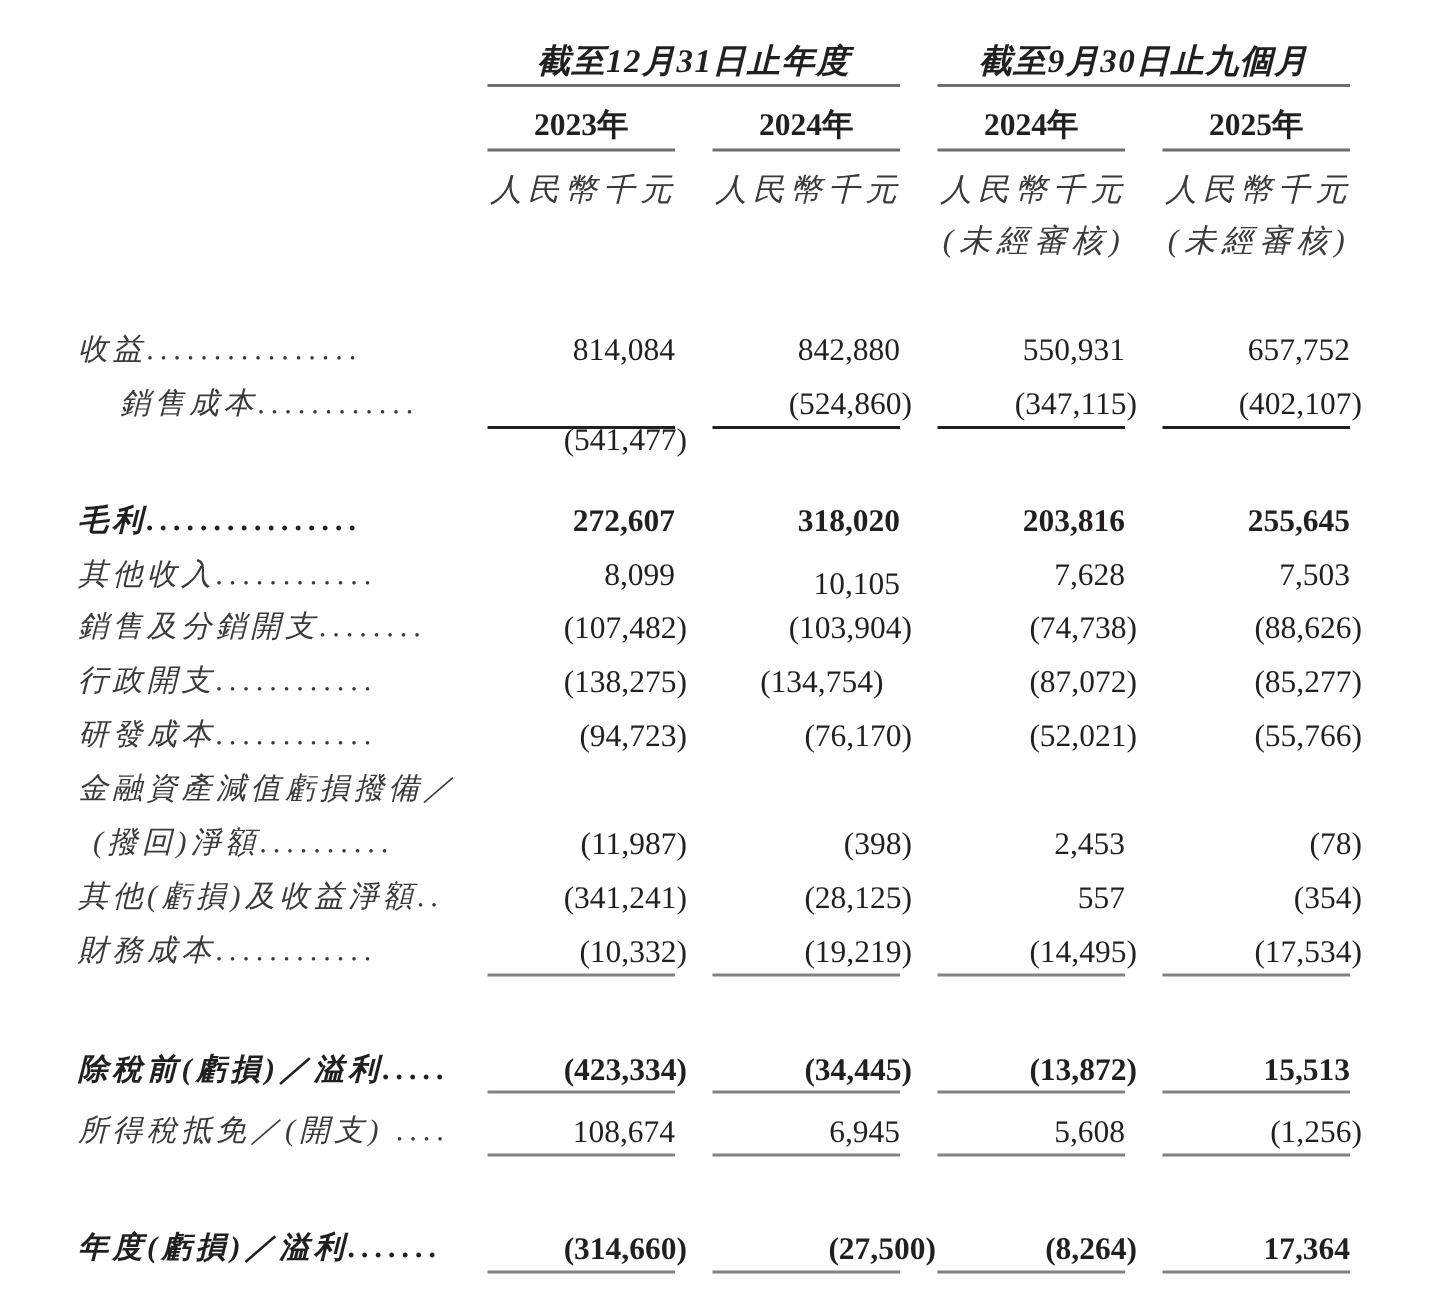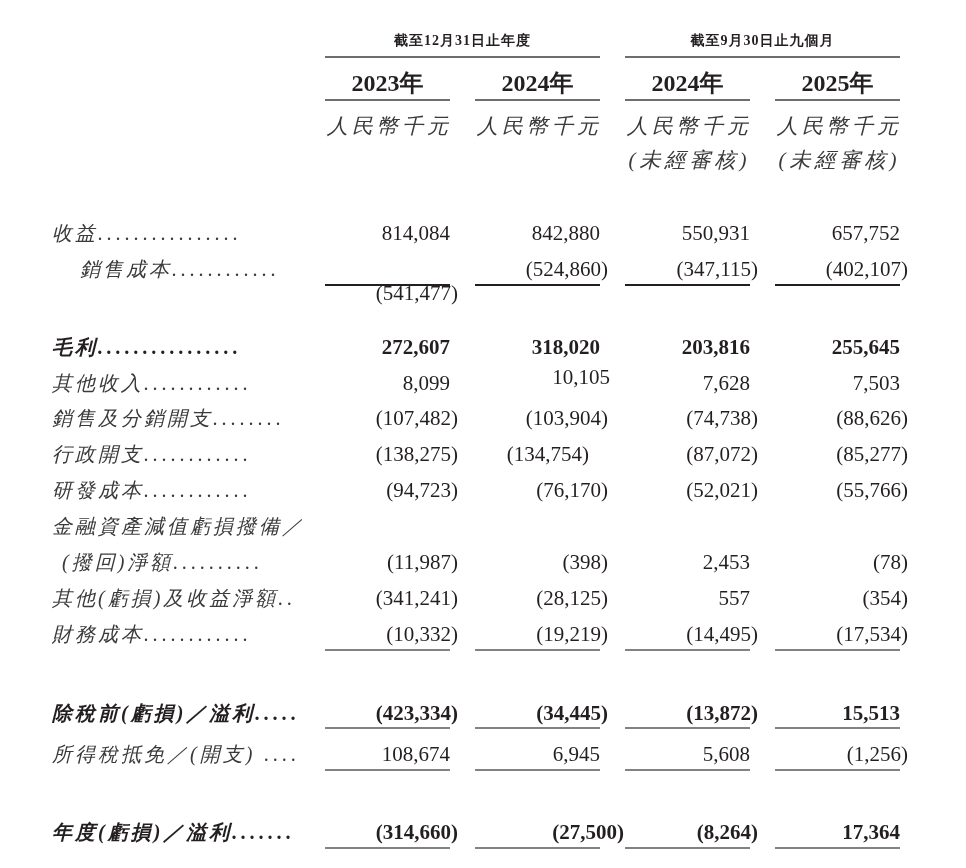--- a/index.html
+++ b/index.html
@@ -2,28 +2,28 @@
 <html><head>
 <meta charset="utf-8">
 <style>
   html, body { margin: 0; padding: 0; background: #ffffff; }
   body {
     width: 966px; height: 868px; position: relative; overflow: hidden;
     font-family: "Liberation Serif", "DejaVu Serif", serif;
     color: #231f20;
   }
   .hdr-group {
-    position: absolute; text-align: center; font-weight: bold; font-size: 14px;
-    letter-spacing: 1px; line-height: 26px;
+    position: absolute; text-align: center; font-weight: bold; font-size: 22px;
+    letter-spacing: 1px; line-height: 26px; font-style: italic;
   }
   .hline { position: absolute; height: 2px; background: #6d6e71; }
   .uline { position: absolute; height: 1.5px; background: #231f20; }
   .uline.grey { background: #808285; height: 2px; }
   .year {
-    position: absolute; text-align: center; font-weight: bold; font-size: 24px; line-height: 26px;
+    position: absolute; text-align: center; font-weight: bold; font-size: 21px; line-height: 26px;
   }
   .unit {
     position: absolute; text-align: center; font-style: italic; font-size: 21px; line-height: 26px;
     letter-spacing: 4px; color: #3a3a3a;
   }
   .label {
     position: absolute; left: 52px; width: 250px; font-size: 20px; line-height: 26px;
     letter-spacing: 3px; white-space: nowrap; overflow: hidden; color: #3a3a3a; font-style: italic;
   }
   .label.bold { font-weight: bold; color: #231f20; }
@@ -69,21 +69,21 @@
     <div class="num" style="left: 448px; top: 256px;">(524,860)</div>
     <div class="num" style="left: 598px; top: 256px;">(347,115)</div>
     <div class="num" style="left: 748px; top: 256px;">(402,107)</div>
     <div class="label bold" style="top: 334px;"><span>毛利</span><span class="dots">................</span></div>
     <div class="num bold" style="left: 290px; top: 334px;">272,607</div>
     <div class="num bold" style="left: 440px; top: 334px;">318,020</div>
     <div class="num bold" style="left: 590px; top: 334px;">203,816</div>
     <div class="num bold" style="left: 740px; top: 334px;">255,645</div>
     <div class="label" style="top: 370px;"><span>其他收入</span><span class="dots">............</span></div>
     <div class="num" style="left: 290px; top: 370px;">8,099</div>
-    <div class="num" style="left: 440px; top: 364px; margin-left: 10px;">10,105</div>
+    <div class="num" style="left: 440px; top: 376px;">10,105</div>
     <div class="num" style="left: 590px; top: 370px;">7,628</div>
     <div class="num" style="left: 740px; top: 370px;">7,503</div>
     <div class="label" style="top: 405px;"><span>銷售及分銷開支</span><span class="dots">........</span></div>
     <div class="num" style="left: 298px; top: 405px;">(107,482)</div>
     <div class="num" style="left: 448px; top: 405px;">(103,904)</div>
     <div class="num" style="left: 598px; top: 405px;">(74,738)</div>
     <div class="num" style="left: 748px; top: 405px;">(88,626)</div>
     <div class="label" style="top: 441px;"><span>行政開支</span><span class="dots">............</span></div>
     <div class="num" style="left: 298px; top: 441px;">(138,275)</div>
     <div class="num" style="left: 429px; top: 441px;">(134,754)</div>

